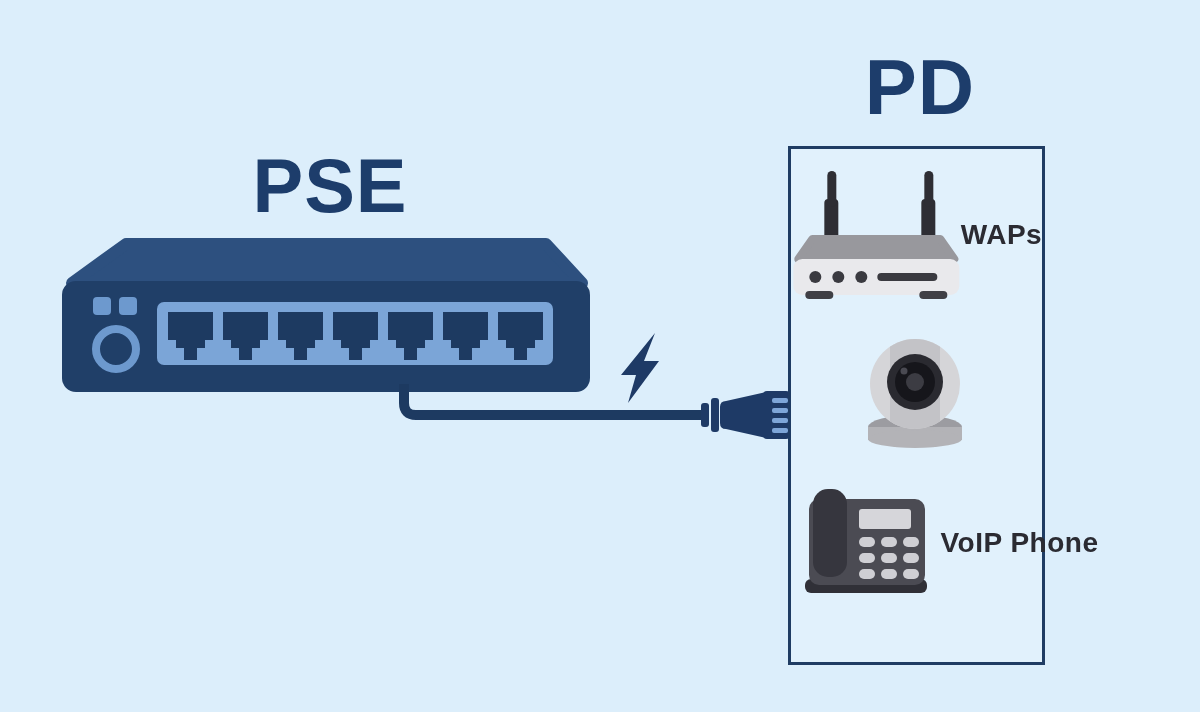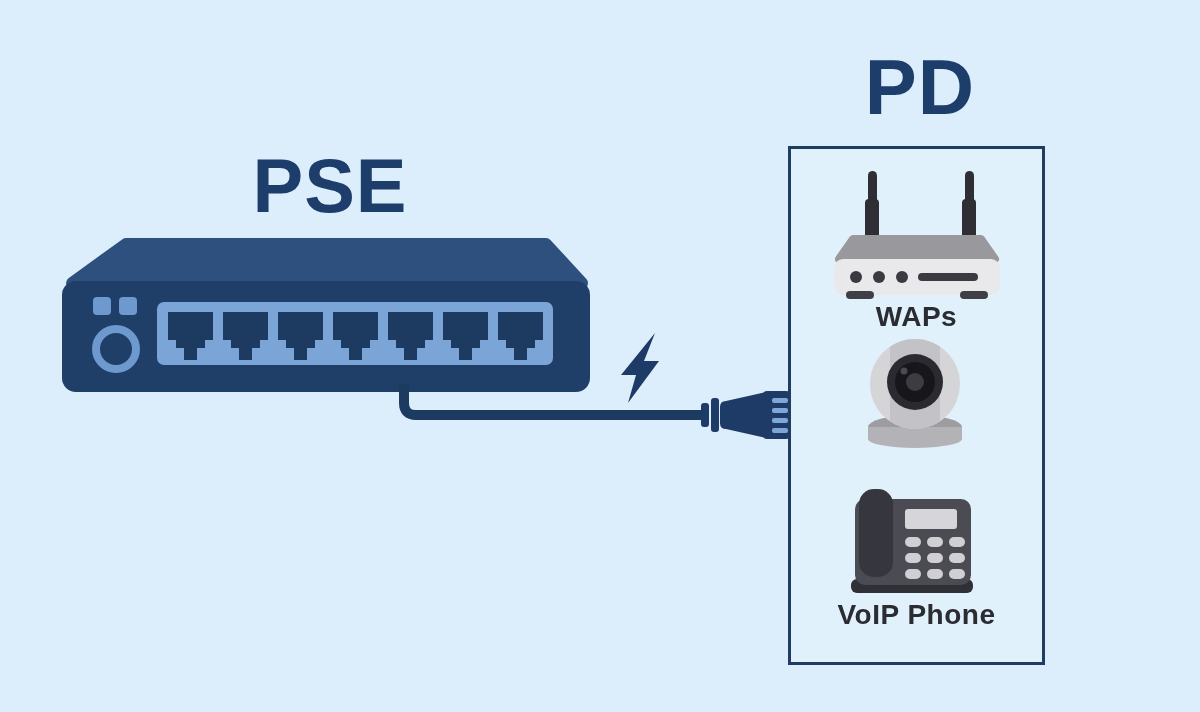--- a/index.html
+++ b/index.html
@@ -32,34 +32,34 @@
     width:257px;height:519px;
     border:3px solid #1f3c63;
     background:rgba(240,248,255,0.30);
     box-sizing:border-box;
   }
   .pd-device{
     position:absolute;
     left:50%;
     transform:translateX(-50%);
     display:flex;
-    flex-direction:column;
+    flex-direction:row;
     align-items:center;
   }
   .pd-device .label{
     margin-top:2px;
     font-size:28px;
     font-weight:700;
     color:#2b2b32;
     letter-spacing:0.5px;
     white-space:nowrap;
   }
   #device-wap{top:20px;}
   #device-camera{top:189px;}
-  #device-phone{top:338px;}
+  #device-phone{top:338px;margin-left:33px;}
 </style>
 </head>
 <body>
 
 <div class="canvas">
 
   <svg class="art" width="1200" height="712" viewBox="0 0 1200 712">
 
     <g>
 

